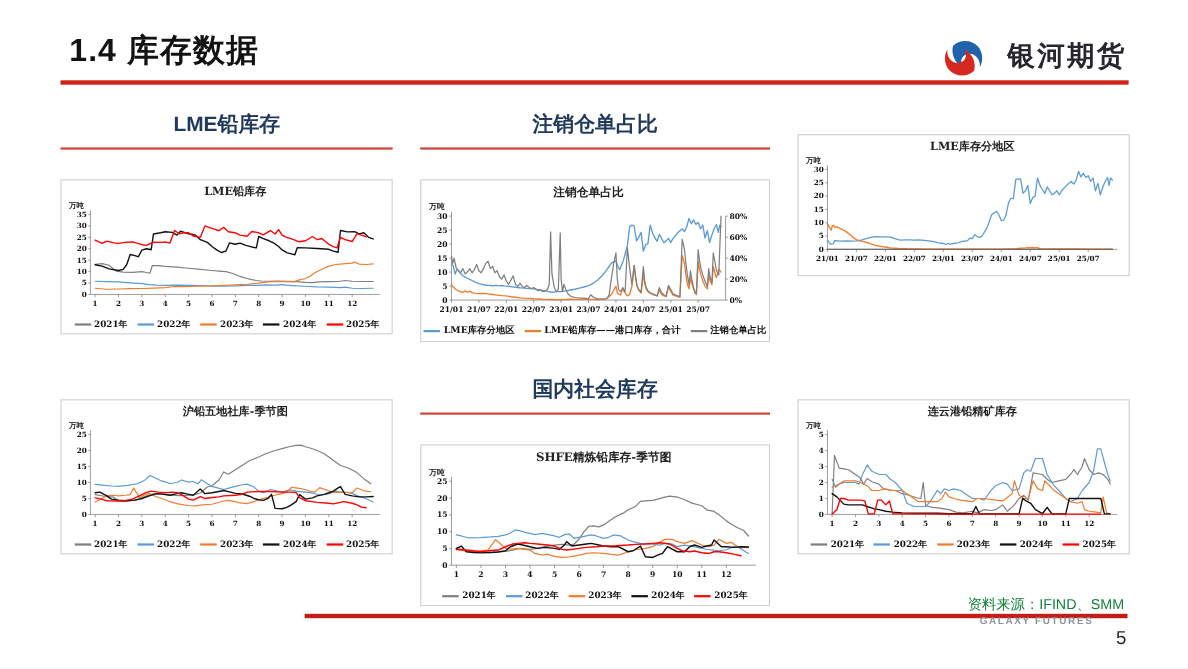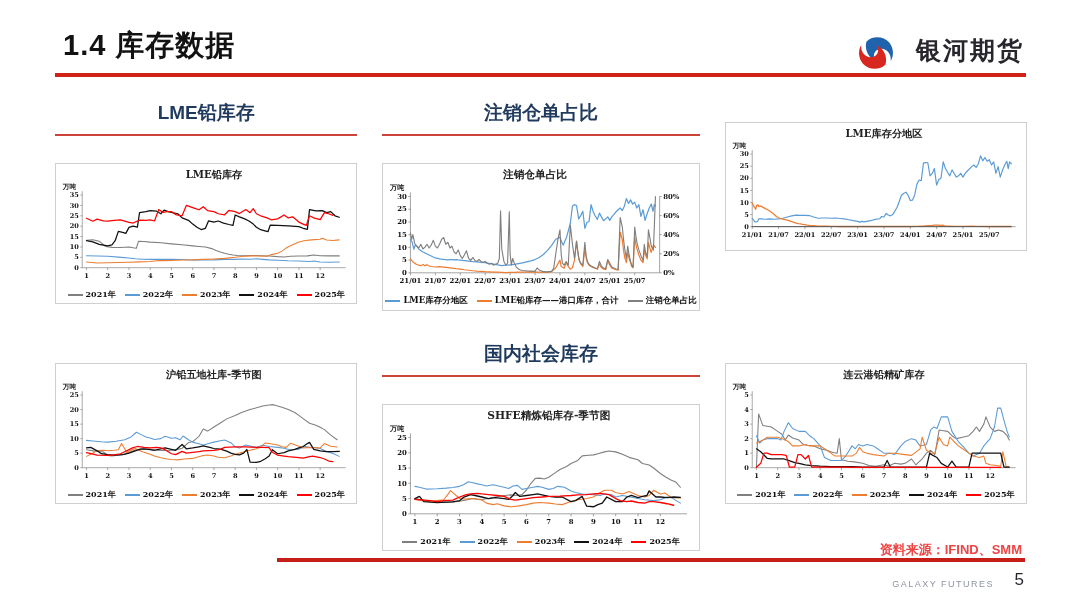--- a/index.html
+++ b/index.html
@@ -20,23 +20,23 @@
   .legend{display:flex;justify-content:center;align-items:center;gap:9px;
           font-family:"DejaVu Serif",serif;font-size:8.5px;font-weight:bold;color:#111;
           white-space:nowrap;margin-top:1px;}
   .legend .sw{display:inline-block;width:15px;height:2px;margin-right:3px;vertical-align:middle;}
   
   .ct{font-family:"DejaVu Serif",serif;font-size:10.5px;font-weight:bold;fill:#222;}
   .cu{font-family:"DejaVu Serif",serif;font-size:7px;font-weight:bold;fill:#111;}
   .tk{font-family:"DejaVu Serif",serif;font-size:6.8px;font-weight:bold;fill:#111;}
   .ax{stroke:#7f7f7f;stroke-width:0.7;}
   
-  .src{position:absolute;right:58px;top:541px;font-size:13px;font-weight:bold;color:#ef4444;}
+  .src{position:absolute;right:58px;top:541px;font-size:13px;font-weight:normal;color:#15803d;}
   .src-rule{position:absolute;left:277px;top:558px;width:748px;height:4px;background:#c41e17;}
-  .brand{position:absolute;right:86px;top:579px;font-size:9px;font-weight:normal;
+  .brand{position:absolute;right:86px;top:559px;font-size:9px;font-weight:bold;
          color:#8d949e;letter-spacing:1.5px;}
   .page{position:absolute;right:56px;top:570px;font-size:17px;color:#26262c;}
 </style>
 </head>
 <body>
 
 <div class="slide">
   <div class="hdr">1.4  库存数据</div>
   <div class="hdr-rule"></div>
 

